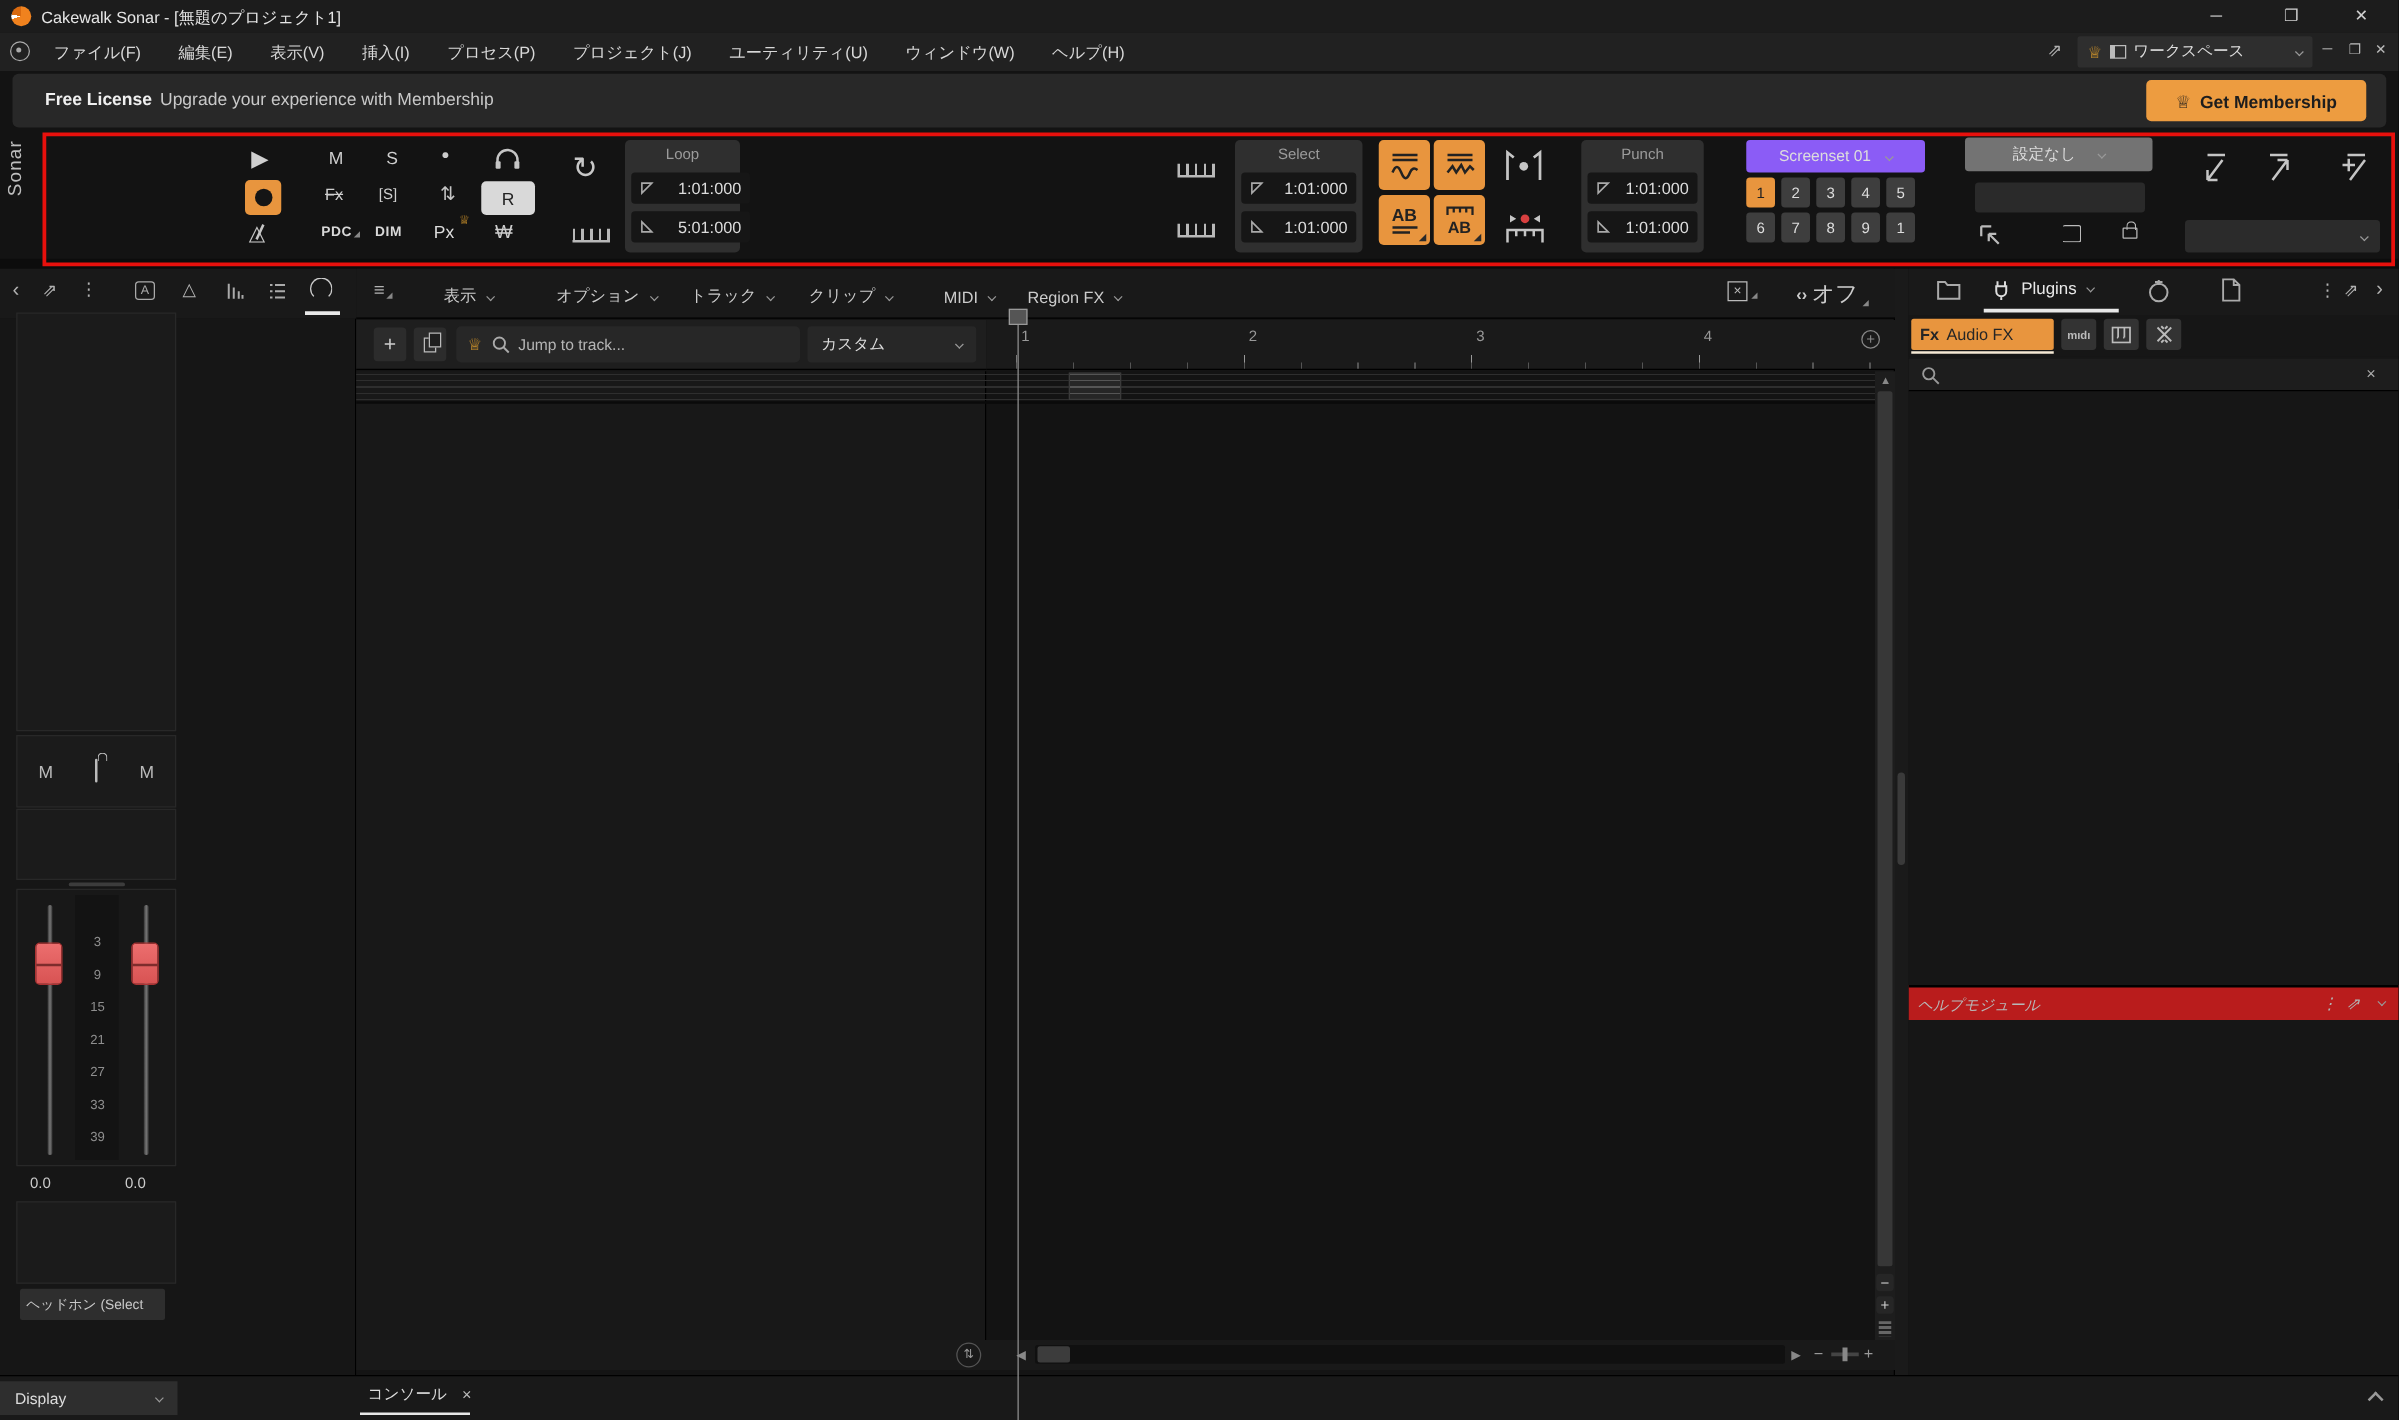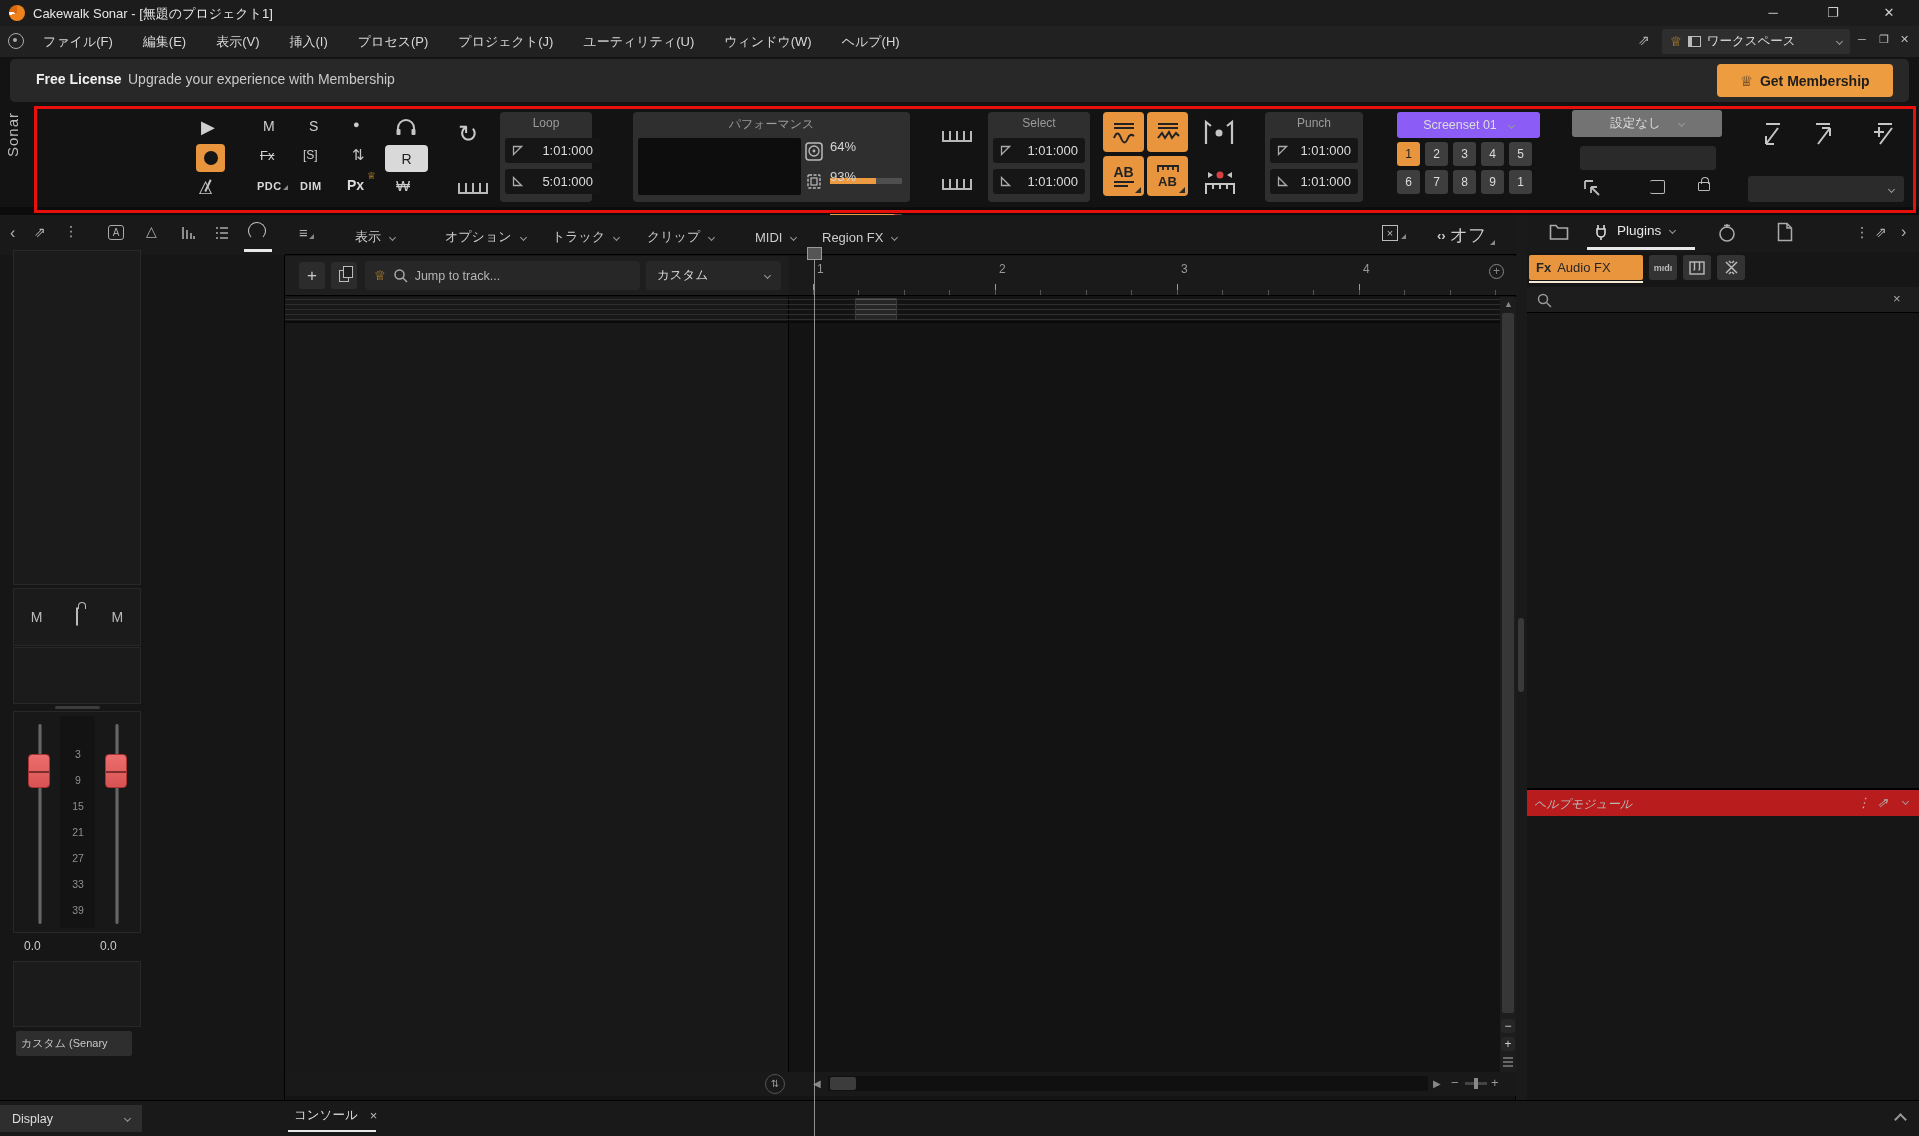--- a/index.html
+++ b/index.html
@@ -119,21 +119,21 @@
 
     <span class="ab tlabel" style="left:260px;top:44px;font-size:13px;text-decoration:line-through;">Fx</span>
     <span class="ab tlabel" style="left:303px;top:44px;font-size:12px;">[S]</span>
     <span class="ab" style="left:352px;top:42px;font-size:15px;color:#c5c5c5;">⇅</span>
     <div class="ab" style="left:385px;top:41px;width:43px;height:27px;background:#d9d9d9;border-radius:4px;display:flex;align-items:center;justify-content:center;">
       <span style="color:#222;font-size:14px;">R</span>
     </div>
 
     <span class="ab blabel cornerl" style="left:257px;top:76px;padding-right:8px;">PDC</span>
     <span class="ab blabel" style="left:300px;top:76px;">DIM</span>
-    <span class="ab" style="left:347px;top:73px;font-size:14px;font-weight:bold;color:#ddd;">Px</span>
+    <span class="ab" style="left:347px;top:73px;font-size:14px;font-weight:normal;color:#ddd;">Px</span>
     <span class="ab" style="left:367px;top:66px;font-size:10px;color:#DA9A2B;">♕</span>
     <span class="ab" style="left:396px;top:73px;font-size:15px;color:#ccc;">₩</span>
 
     <span class="ab" style="left:458px;top:16px;font-size:24px;color:#c8c8c8;">↻</span>
     <div class="ab comb" style="left:458px;top:74px;width:30px;height:16px;"></div>
     <div class="ab mod" style="left:500px;top:8px;width:92px;height:90px;">
       <div class="mtitle">Loop</div>
       <div class="vfield" style="left:5px;top:26px;width:95px;height:25px;">
         <svg width="11" height="11" viewBox="0 0 11 11">
             <path d="M1.5 1.5 H9.5 L1.5 9.5 Z" fill="none" stroke="#aaa" stroke-width="1.3"></path>
@@ -141,42 +141,20 @@
         <span>1:01:000</span>
       </div>
       <div class="vfield" style="left:5px;top:57px;width:95px;height:25px;">
         <svg width="11" height="11" viewBox="0 0 11 11">
             <path d="M1.5 1.5 L9.5 9.5 H1.5 Z" fill="none" stroke="#aaa" stroke-width="1.3"></path>
           </svg>
         <span>5:01:000</span>
       </div>
     </div>
 
-    <div class="ab mod" style="left:633px;top:8px;width:277px;height:90px;">
-      <div class="mtitle">パフォーマンス</div>
-      <div class="ab" style="left:5px;top:26px;width:163px;height:57px;background:#0d0d0d;border-radius:2px;"></div>
-      <svg class="ab" style="left:172px;top:30px;" width="18" height="19" viewBox="0 0 18 19">
-          <rect x="1" y="1" width="16" height="17" rx="3" fill="none" stroke="#bbb" stroke-width="1.5"></rect>
-          <circle cx="9" cy="9" r="5" fill="none" stroke="#bbb" stroke-width="1.3"></circle>
-          <circle cx="9" cy="9" r="1.4" fill="#bbb"></circle>
-        </svg>
-      <span class="ab" style="left:197px;top:27px;font-size:13px;color:#d5d5d5;">64%</span>
-      <div class="ab meterbar" style="left:197px;top:45px;width:72px;">
-          <div class="meterfill" style="width:46px;"></div>
-        </div>
-      <svg class="ab" style="left:172px;top:60px;" width="18" height="19" viewBox="0 0 18 19">
-          <rect x="3" y="3" width="12" height="13" rx="1" fill="none" stroke="#bbb" stroke-width="1.4" stroke-dasharray="3 1.5"></rect>
-          <rect x="6" y="6" width="6" height="7" fill="none" stroke="#bbb" stroke-width="1.2"></rect>
-        </svg>
-      <span class="ab" style="left:197px;top:57px;font-size:13px;color:#d5d5d5;">93%</span>
-      <div class="ab meterbar" style="left:197px;top:75px;width:72px;">
-          <div class="meterfill" style="width:67px;"></div>
-          <div style="position:absolute;left:64px;top:0;width:3px;height:6px;background:#e03030;"></div>
-        </div>
-    </div>
 
     <div class="ab comb" style="left:942px;top:22px;width:30px;height:16px;"></div>
     <div class="ab comb" style="left:942px;top:70px;width:30px;height:16px;"></div>
     <div class="ab mod" style="left:988px;top:8px;width:102px;height:90px;">
       <div class="mtitle">Select</div>
       <div class="vfield" style="left:5px;top:26px;width:92px;height:25px;">
         <svg width="11" height="11" viewBox="0 0 11 11">
             <path d="M1.5 1.5 H9.5 L1.5 9.5 Z" fill="none" stroke="#aaa" stroke-width="1.3"></path>
           </svg>
         <span>1:01:000</span>
@@ -321,21 +299,21 @@
       <span class="scalenum" style="top:192px;left:47px;">39</span>
       <div class="ftrack" style="left:24px;top:12px;height:200px;"></div>
       <div class="ftrack" style="left:101px;top:12px;height:200px;"></div>
       <div class="fadercap" style="left:14px;top:42px;"></div>
       <div class="fadercap" style="left:91px;top:42px;"></div>
     </div>
     <span class="ab" style="left:24px;top:684px;font-size:12px;color:#ccc;">0.0</span>
     <span class="ab" style="left:100px;top:684px;font-size:12px;color:#ccc;">0.0</span>
     <div class="ibox" style="top:706px;height:66px;"></div>
     <div class="ab flex" style="left:16px;top:776px;width:116px;height:25px;background:#2e2e2e;border-radius:2px;padding:0 5px;overflow:hidden;">
-      <span style="font-size:11px;color:#c9c9c9;white-space:nowrap;">カスタム (Senary</span>
+      <span style="font-size:11px;color:#c9c9c9;white-space:nowrap;">ヘッドホン (Select</span>
     </div>
   </div>
 
   <div class="ab" style="left:285px;top:215px;width:1231px;height:885px;background:#141414;border-right:1px solid #000;">
 
     <div class="ab" style="left:0;top:0;width:1231px;height:40px;background:#191919;border-bottom:1px solid #000;">
       <span class="ab icn cornerl" style="left:14px;top:9px;font-size:15px;padding-right:8px;">≡</span>
     </div>
     <span class="tvmenu" style="left:70px;top:7px;">
         <span>表示</span>

